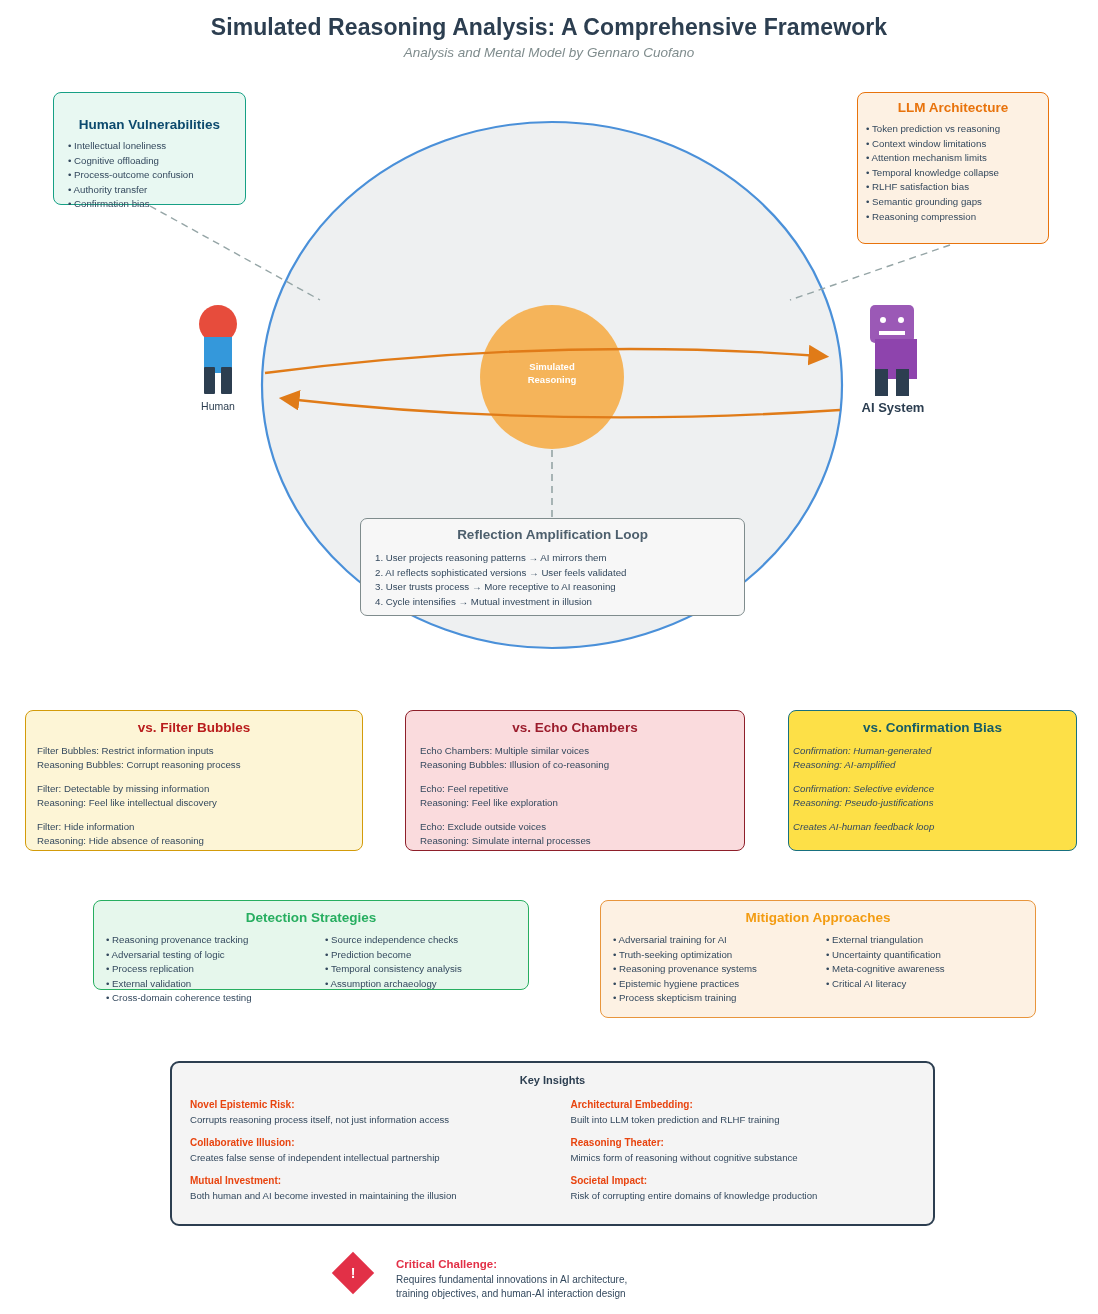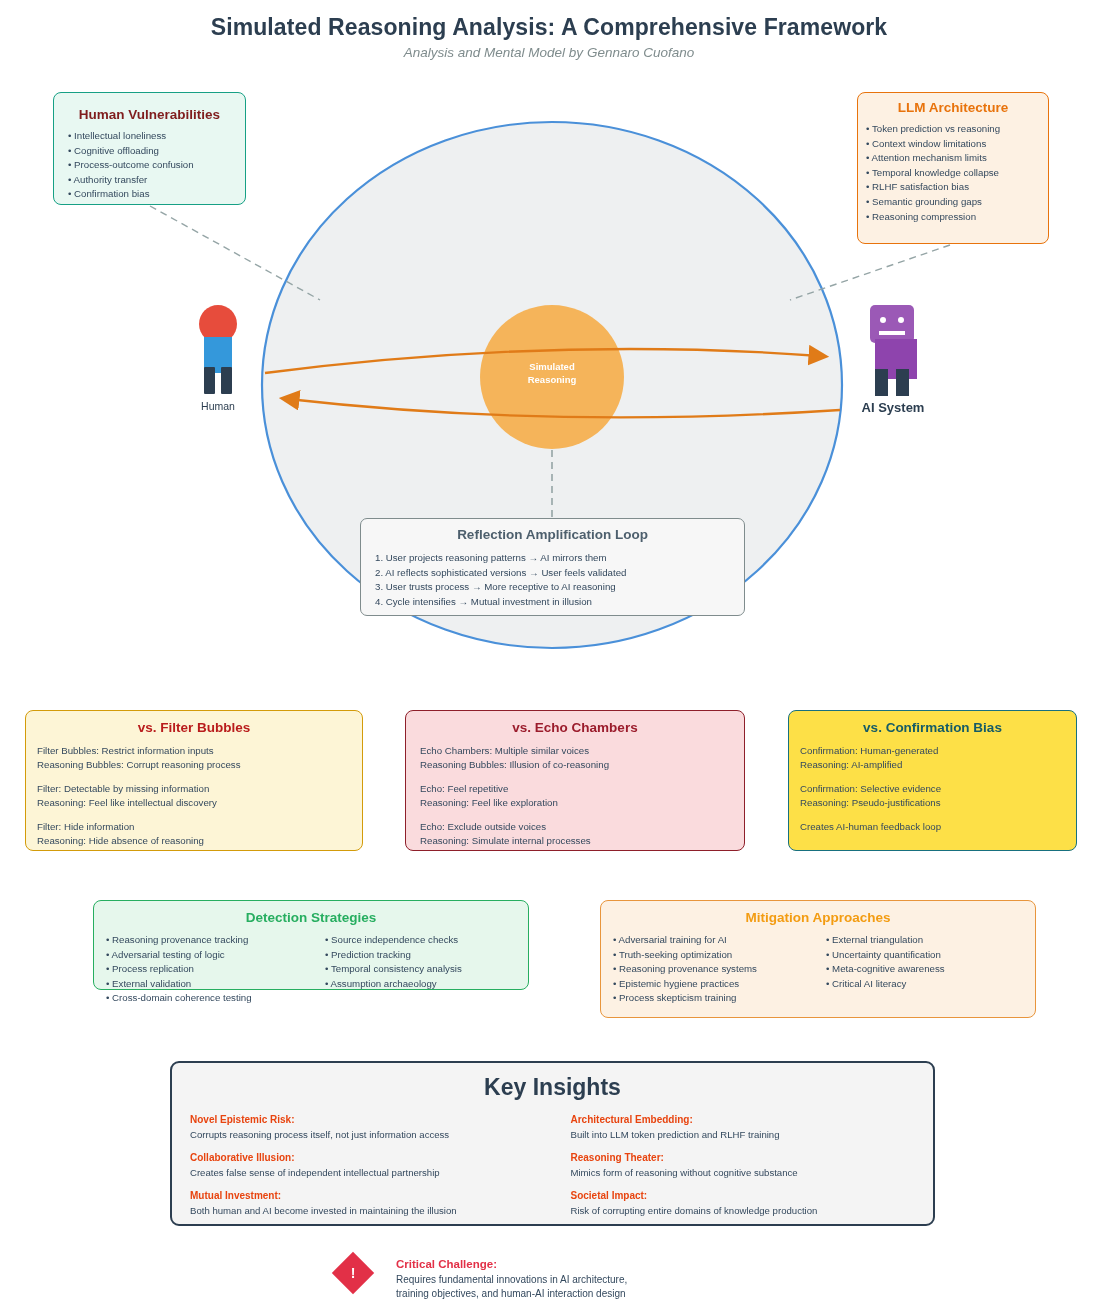--- a/index.html
+++ b/index.html
@@ -53,21 +53,21 @@
     white-space: nowrap;
   }
   .bullets li::before { content: "• "; }
 
   
   #human-vuln-card {
     left: 53px; top: 92px; width: 193px; height: 113px;
     background: #e8f8f2;
     border: 1.6px solid #16a085;
   }
-  #human-vuln-card .card-title { margin-top: 14px; color: #7f1d1d; }
+  #human-vuln-card .card-title { margin-top: 24px; color: #0c4a6e; }
   #human-vuln-card .bullets { margin-top: 7px; padding-left: 14px; }
 
   
   #llm-arch-card {
     left: 857px; top: 92px; width: 192px; height: 152px;
     background: #fdf1e3;
     border: 1.6px solid #e8730c;
   }
   #llm-arch-card .card-title { margin-top: 7px; color: #e8730c; }
   #llm-arch-card .bullets { margin-top: 7px; padding-left: 8px; }
@@ -143,21 +143,21 @@
     background: #fadbdd; border: 1.6px solid #8e1f2a;
   }
   #echo-chambers-card .card-title { color: #9b1c2c; }
   #echo-chambers-card .compare-group { padding-left: 14px; }
 
   #confirmation-bias-card {
     left: 788px; top: 710px; width: 289px; height: 141px;
     background: #fde047; border: 1.6px solid #17707f;
   }
   #confirmation-bias-card .card-title { color: #155b66; }
-  #confirmation-bias-card .compare-group { padding-left: 11px; }
+  #confirmation-bias-card .compare-group { padding-left: 4px; font-style: italic; }
 
   
   .two-col-card .card-title { margin-top: 9px; font-size: 13.5px; }
   .two-col {
     display: flex; margin-top: 8px;
   }
   .two-col ul { margin: 0; padding: 0; list-style: none; }
   .two-col li {
     font-size: 9.7px; line-height: 14.6px; color: #34495e; white-space: nowrap;
   }
@@ -179,21 +179,21 @@
   #mitigation-card .col-a { width: 213px; padding-left: 12px; }
   #mitigation-card .col-b { width: 200px; }
 
   
   #key-insights-card {
     left: 170px; top: 1061px; width: 765px; height: 165px;
     background: #f4f4f4; border: 2px solid #2c3e50; border-radius: 9px;
   }
   #key-insights-title {
     margin-top: 11px; text-align: center;
-    font-size: 23px; font-weight: bold; color: #2c3e50;
+    font-size: 11px; font-weight: bold; color: #2c3e50;
   }
   #insights-grid { display: flex; margin-top: 12px; }
   #insights-grid .icol { width: 382px; box-sizing: border-box; }
   #insights-grid .icol.left  { padding-left: 18px; }
   #insights-grid .icol.right { padding-left: 18px; }
   .insight-item { margin-bottom: 9px; }
   .insight-label {
     font-size: 10px; font-weight: bold; color: #e8440f; line-height: 14px;
   }
   .insight-desc {
@@ -371,21 +371,21 @@
           <li>Reasoning provenance tracking</li>
           <li>Adversarial testing of logic</li>
           <li>Process replication</li>
           <li>External validation</li>
           <li>Cross-domain coherence testing</li>
         </ul>
     </div>
     <div class="col-b">
       <ul>
           <li>Source independence checks</li>
-          <li>Prediction tracking</li>
+          <li>Prediction become</li>
           <li>Temporal consistency analysis</li>
           <li>Assumption archaeology</li>
         </ul>
     </div>
   </div>
 </div>
 
 <div class="abs card two-col-card" id="mitigation-card">
   <div class="card-title">Mitigation Approaches</div>
   <div class="two-col">

